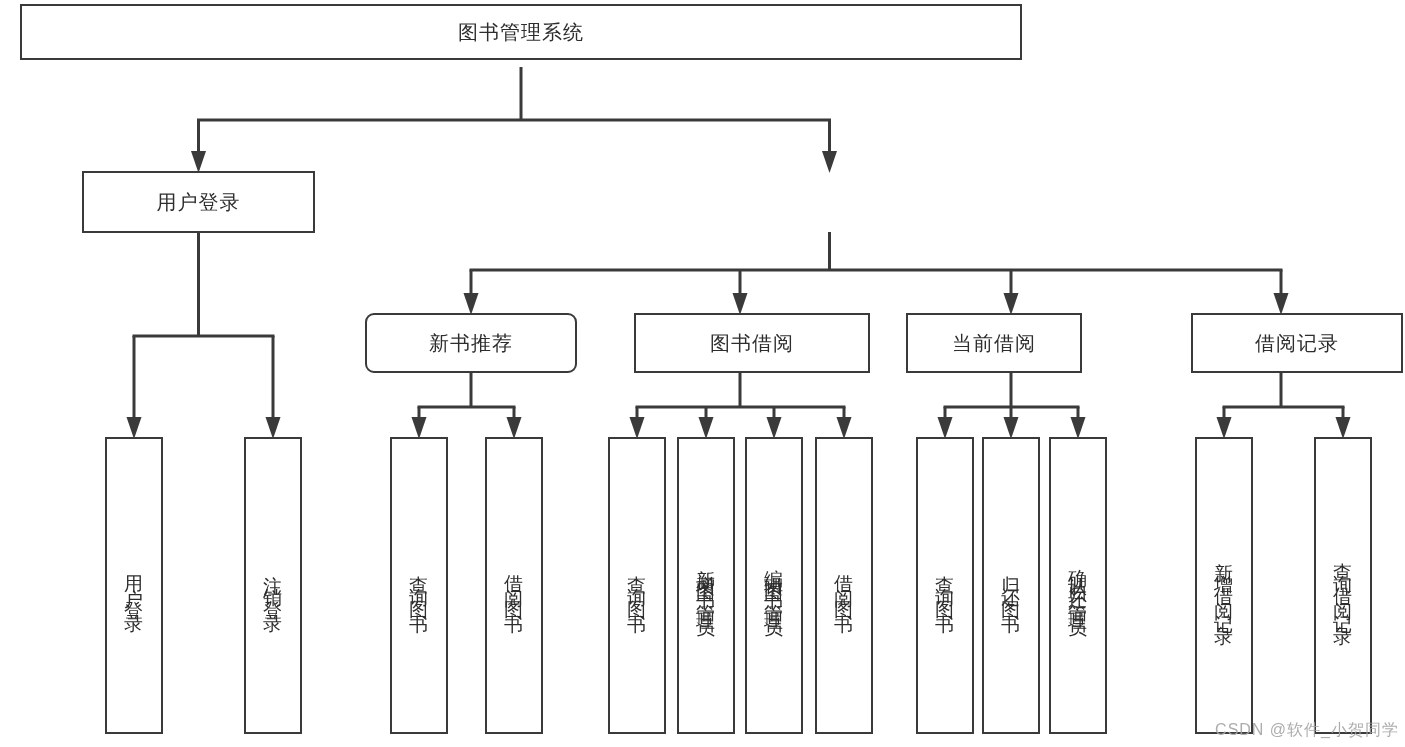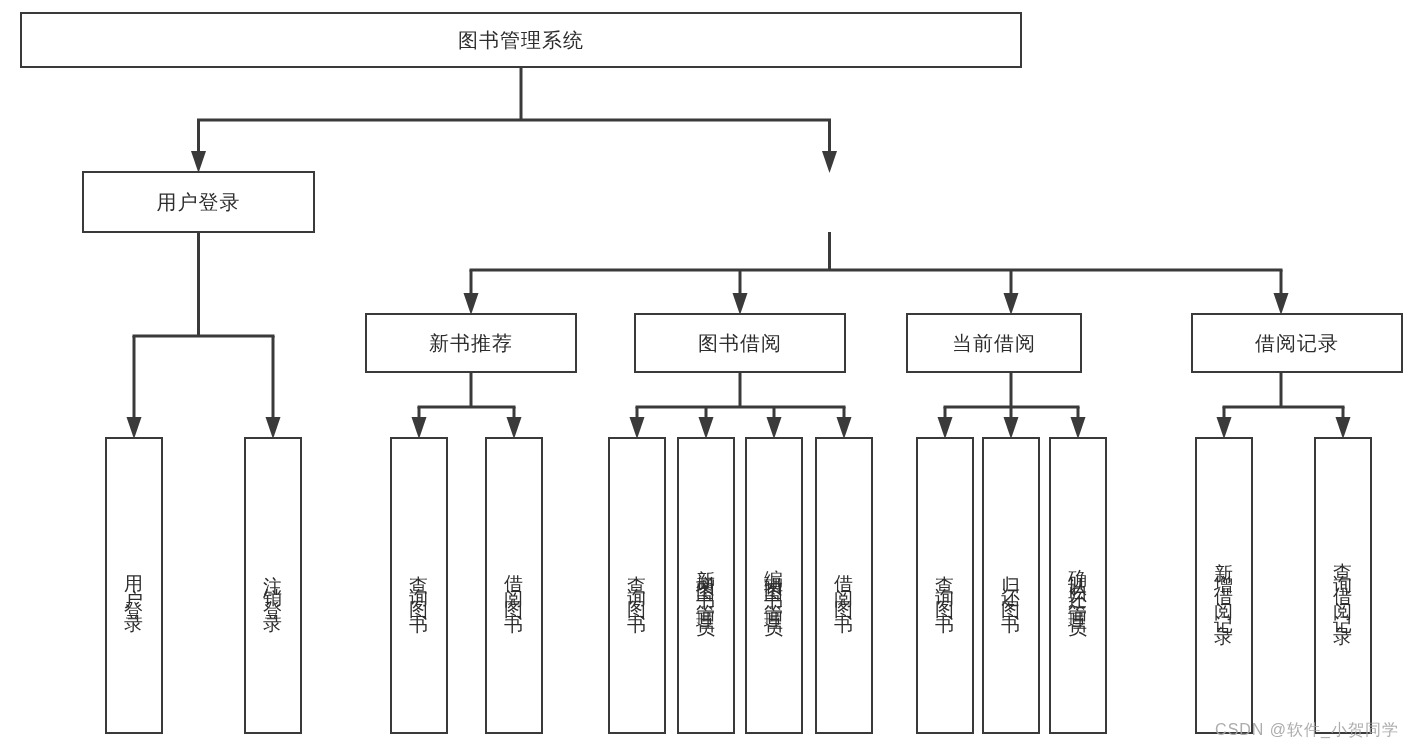--- a/index.html
+++ b/index.html
@@ -96,24 +96,24 @@
       <polygon points="1070.5,417 1085.5,417 1078,439" fill="#3a3a3a"></polygon>
       <line x1="1281" y1="372" x2="1281" y2="407" stroke="#3a3a3a" stroke-width="3"></line>
       <line x1="1222.5" y1="407" x2="1344.5" y2="407" stroke="#3a3a3a" stroke-width="3"></line>
       <line x1="1224" y1="407" x2="1224" y2="421" stroke="#3a3a3a" stroke-width="3"></line>
       <polygon points="1216.5,417 1231.5,417 1224,439" fill="#3a3a3a"></polygon>
       <line x1="1343" y1="407" x2="1343" y2="421" stroke="#3a3a3a" stroke-width="3"></line>
       <polygon points="1335.5,417 1350.5,417 1343,439" fill="#3a3a3a"></polygon>
     </svg>
 
   <div id="watermark">CSDN @软件_小贺同学</div>
-<div class="node h" style="left: 20px; top: 12px; width: 1002px; height: 56px;">图书管理系统</div>
+<div class="node h" style="left: 20px; top: 4px; width: 1002px; height: 56px;">图书管理系统</div>
     <div class="node h" style="left: 82px; top: 171px; width: 233px; height: 62px;">用户登录</div>
-    <div class="node h" style="left: 365px; top: 313px; width: 212px; height: 60px;">新书推荐</div>
-    <div class="node h" style="left: 634px; top: 313px; width: 212px; height: 60px;">图书借阅</div>
+    <div class="node h" style="left: 365px; top: 313px; width: 212px; height: 60px; border-radius: 9px;">新书推荐</div>
+    <div class="node h" style="left: 634px; top: 313px; width: 236px; height: 60px;">图书借阅</div>
     <div class="node h" style="left: 906px; top: 313px; width: 176px; height: 60px;">当前借阅</div>
     <div class="node h" style="left: 1191px; top: 313px; width: 212px; height: 60px;">借阅记录</div>
     <div class="node v" style="left: 105px; top: 437px; width: 58px; height: 297px;">用户登录</div>
     <div class="node v" style="left: 244px; top: 437px; width: 58px; height: 297px;">注销登录</div>
     <div class="node v" style="left: 390px; top: 437px; width: 58px; height: 297px;">查询图书</div>
     <div class="node v" style="left: 485px; top: 437px; width: 58px; height: 297px;">借阅图书</div>
     <div class="node v" style="left: 608px; top: 437px; width: 58px; height: 297px;">查询图书</div>
     <div class="node v tight" style="left: 677px; top: 437px; width: 58px; height: 297px;">新增图书（管理员）</div>
     <div class="node v tight" style="left: 745px; top: 437px; width: 58px; height: 297px;">编辑图书（管理员）</div>
     <div class="node v" style="left: 815px; top: 437px; width: 58px; height: 297px;">借阅图书</div>

